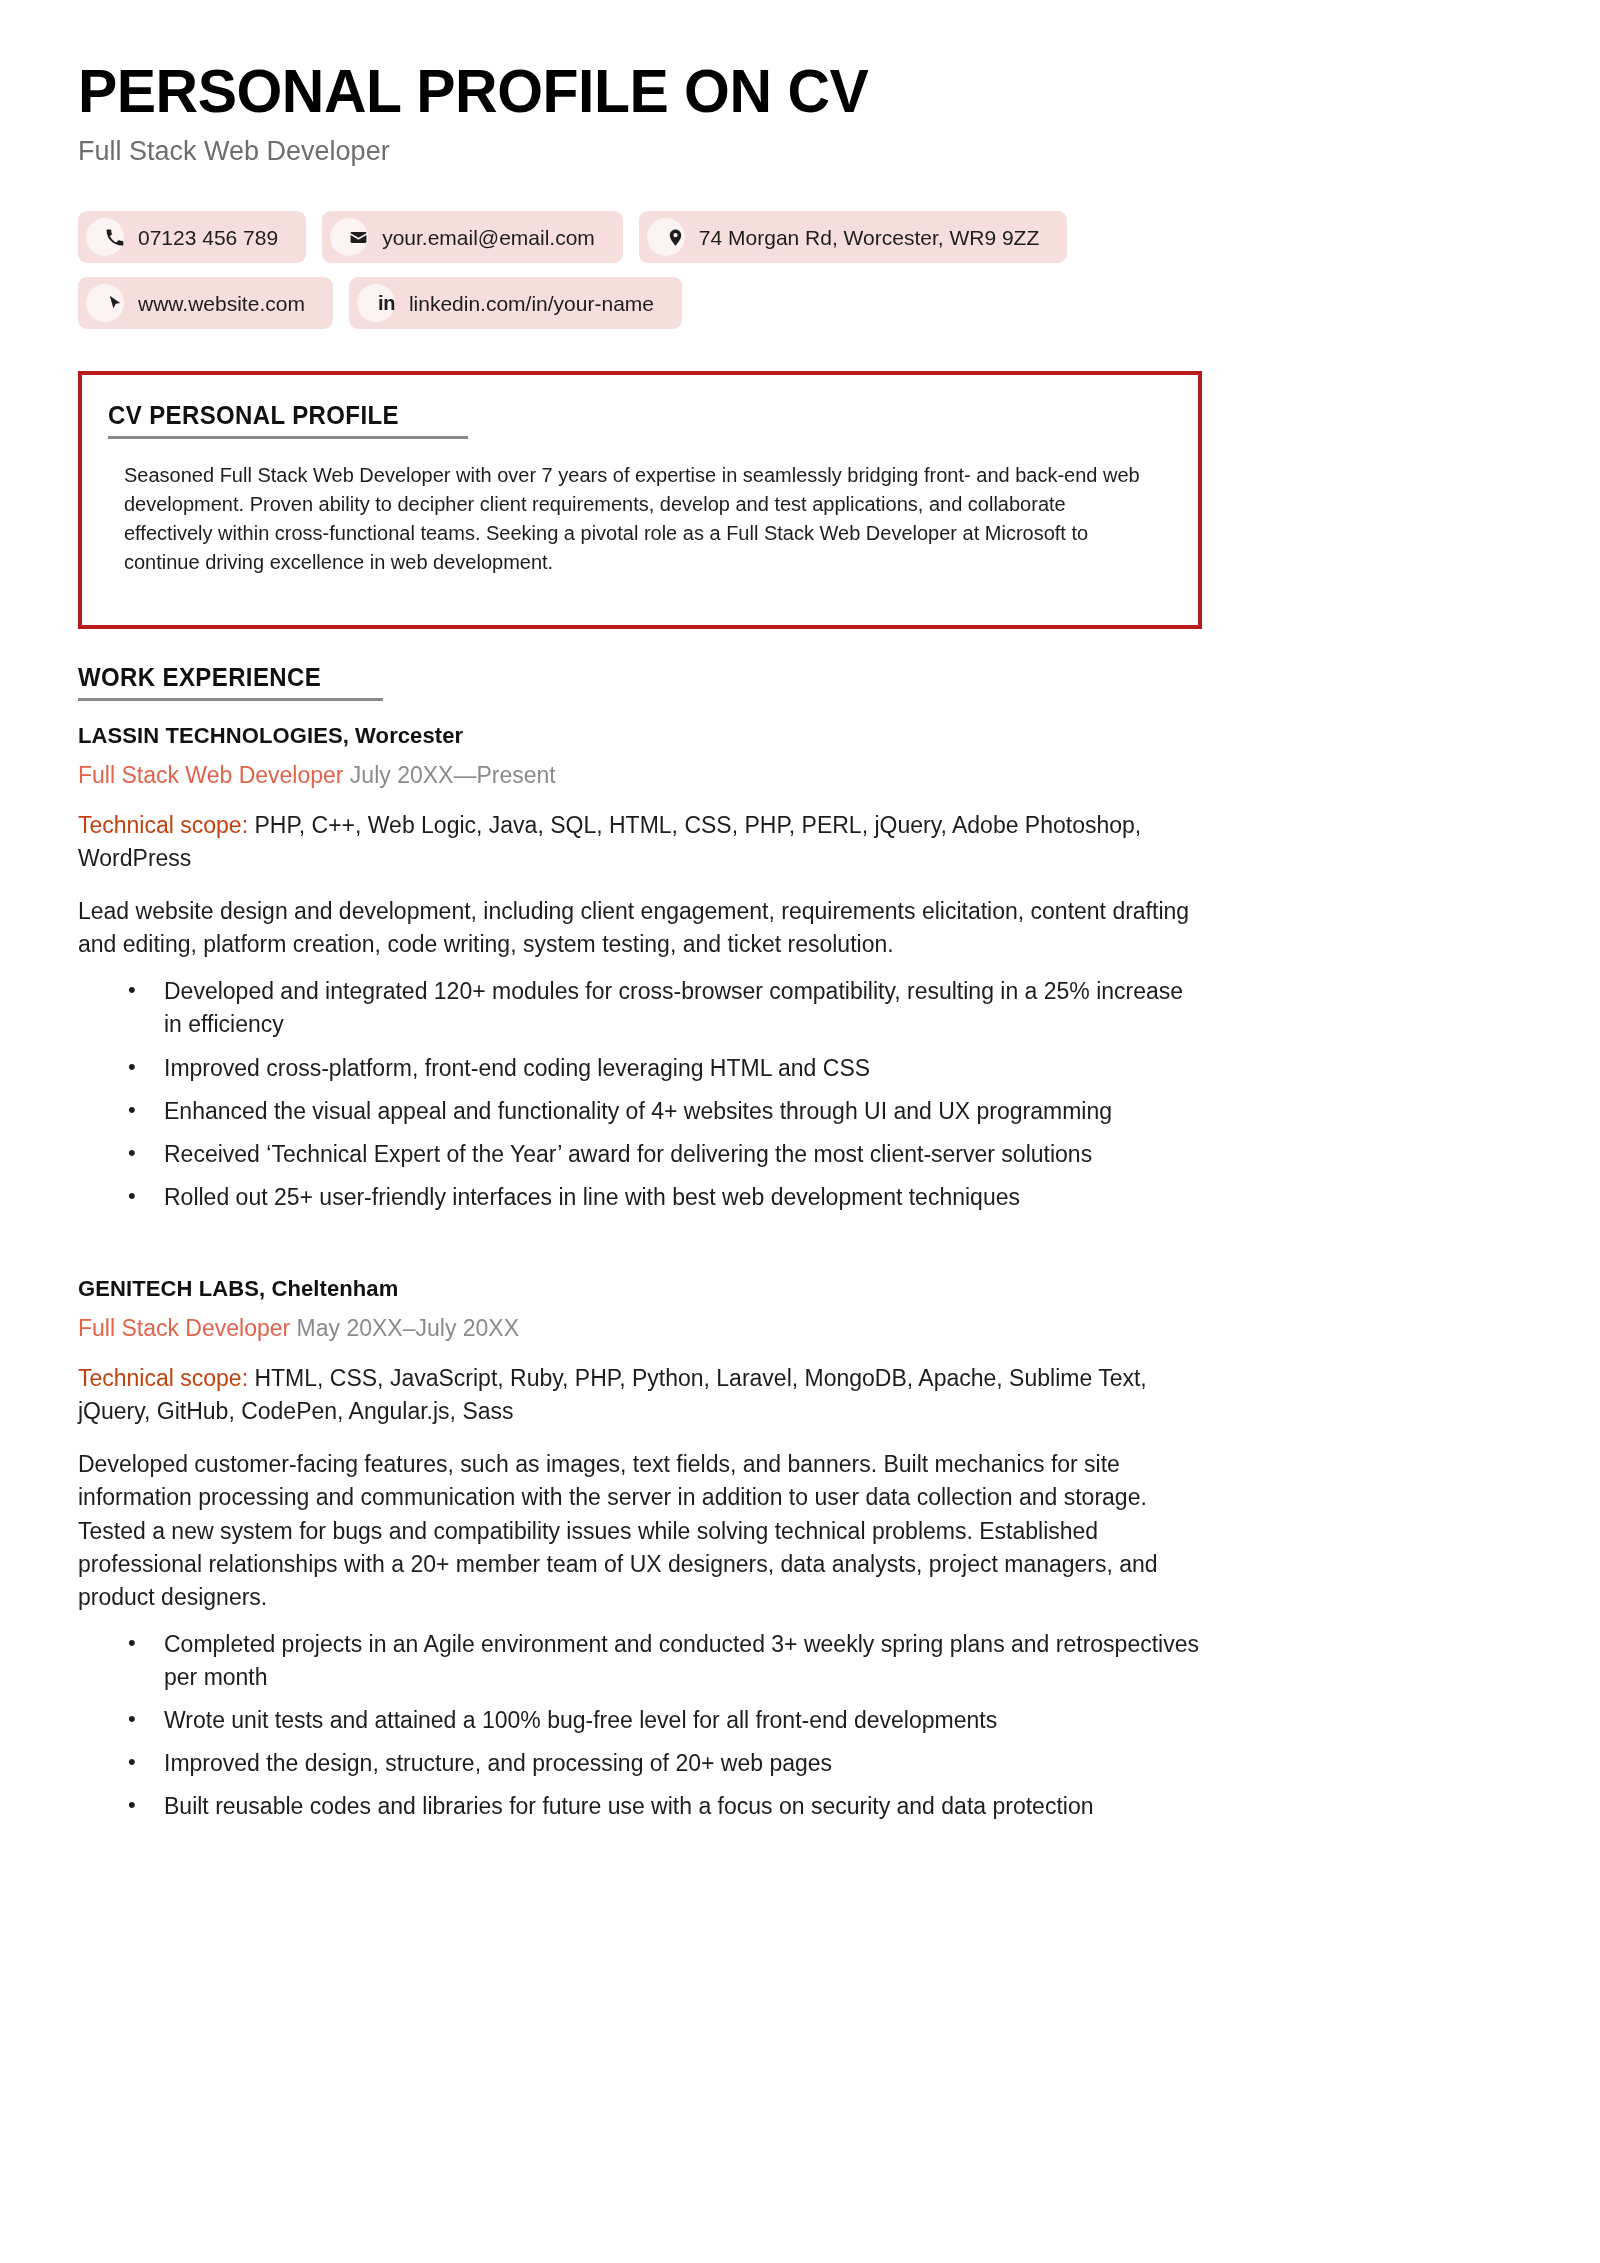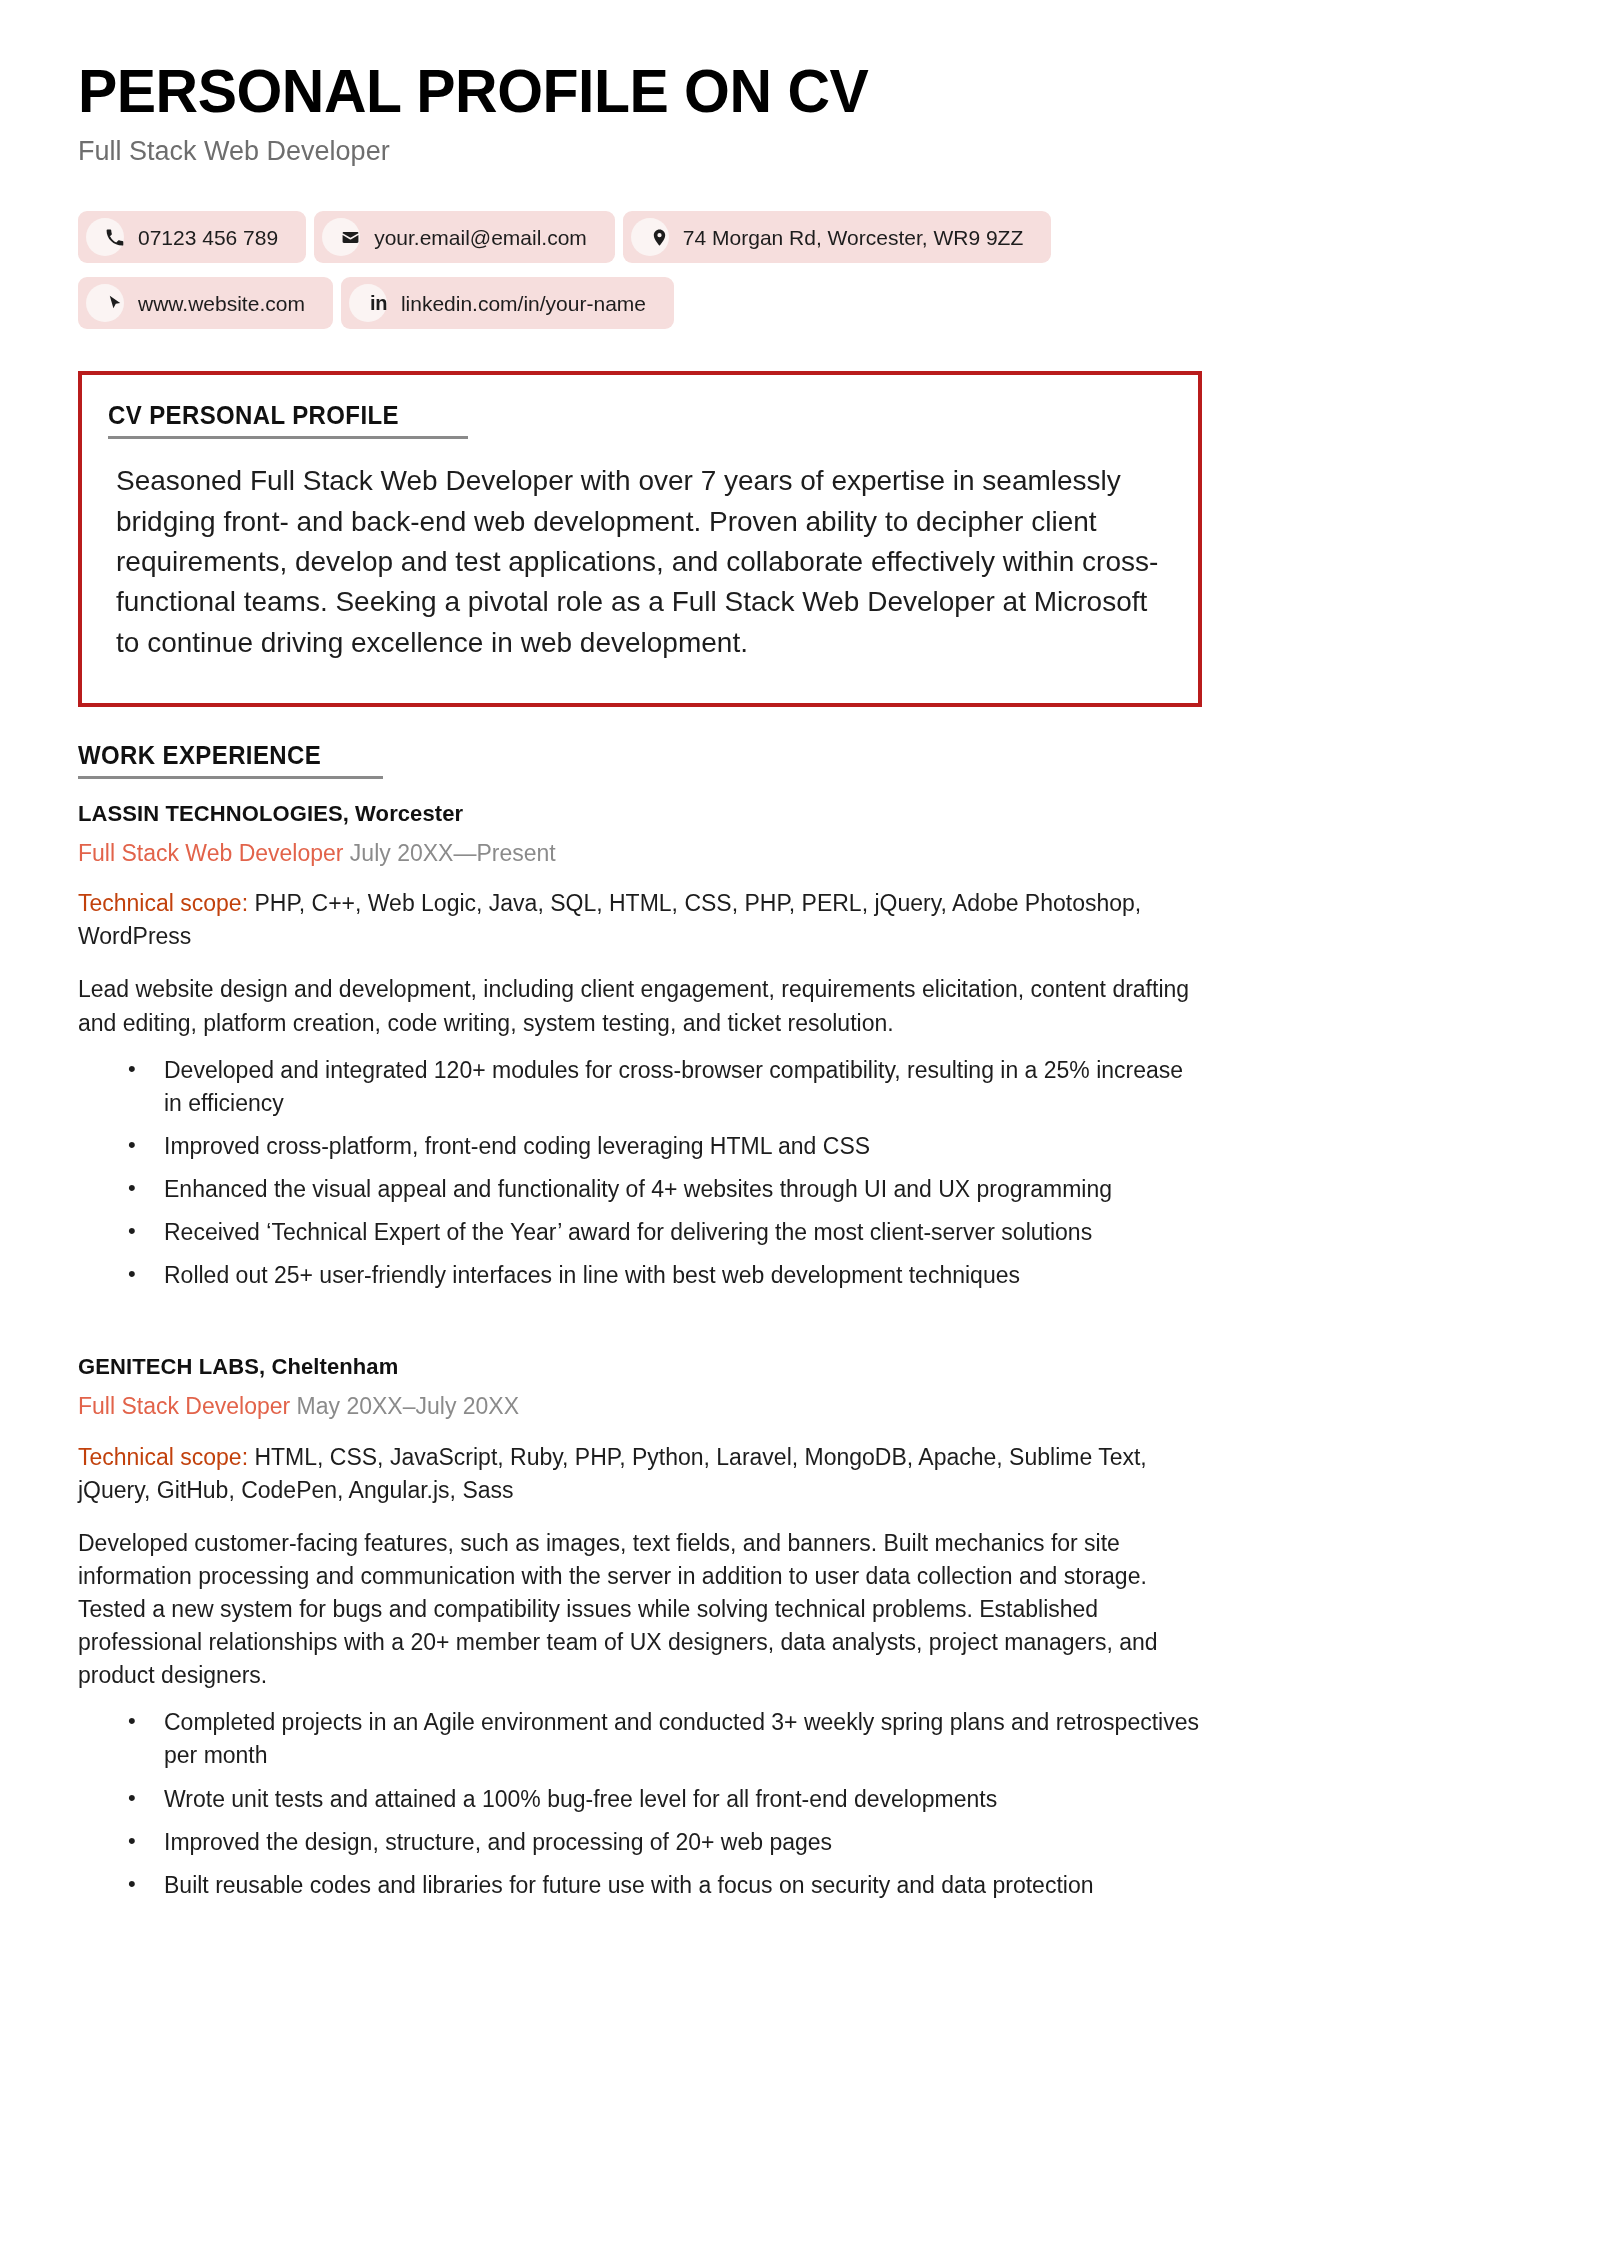--- a/index.html
+++ b/index.html
@@ -41,21 +41,21 @@
     color: #6e6e6e;
     margin: 0 0 44px 0;
     line-height: 1.2;
   }
 
   
   .contact-rows { margin-bottom: 42px; }
   .contact-row {
     display: flex;
     flex-wrap: wrap;
-    gap: 8px;
+    gap: 16px;
     margin-bottom: 14px;
   }
   .contact-badge {
     display: inline-flex;
     align-items: center;
     background: #f6dedd;
     border-radius: 9px;
     height: 52px;
     padding: 0 28px 0 8px;
     gap: 14px;
@@ -107,24 +107,24 @@
   .heading-rule {
     height: 3px;
     background: #8a8a8a;
     border: 0;
     margin: 0 0 22px 0;
   }
   .rule-profile { width: 360px; }
   .rule-work { width: 305px; }
 
   .body-text {
-    font-size: 28px;
-    line-height: 1.44;
-    color: #1d1d1d;
-    margin: 8px;
+    font-size: 20px;
+    line-height: 1.44;
+    color: #1d1d1d;
+    margin: 16px;
   }
 
   
   .work-section { margin-top: 0; }
   .job { margin-bottom: 34px; }
   .job-company {
     font-size: 22px;
     font-weight: 700;
     color: #111111;
     margin: 0 0 10px 0;

